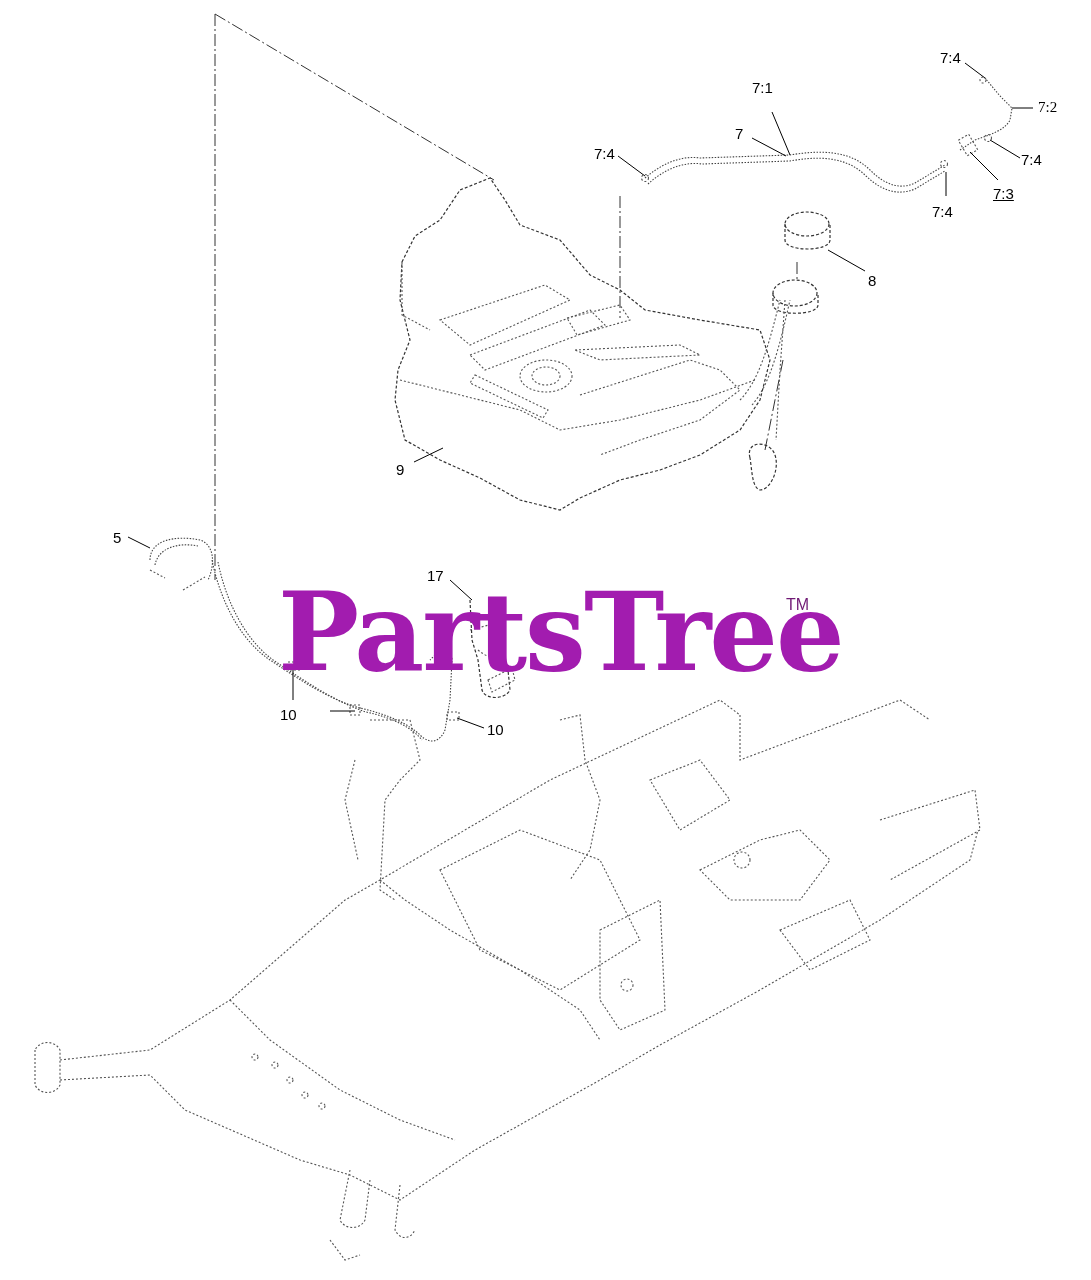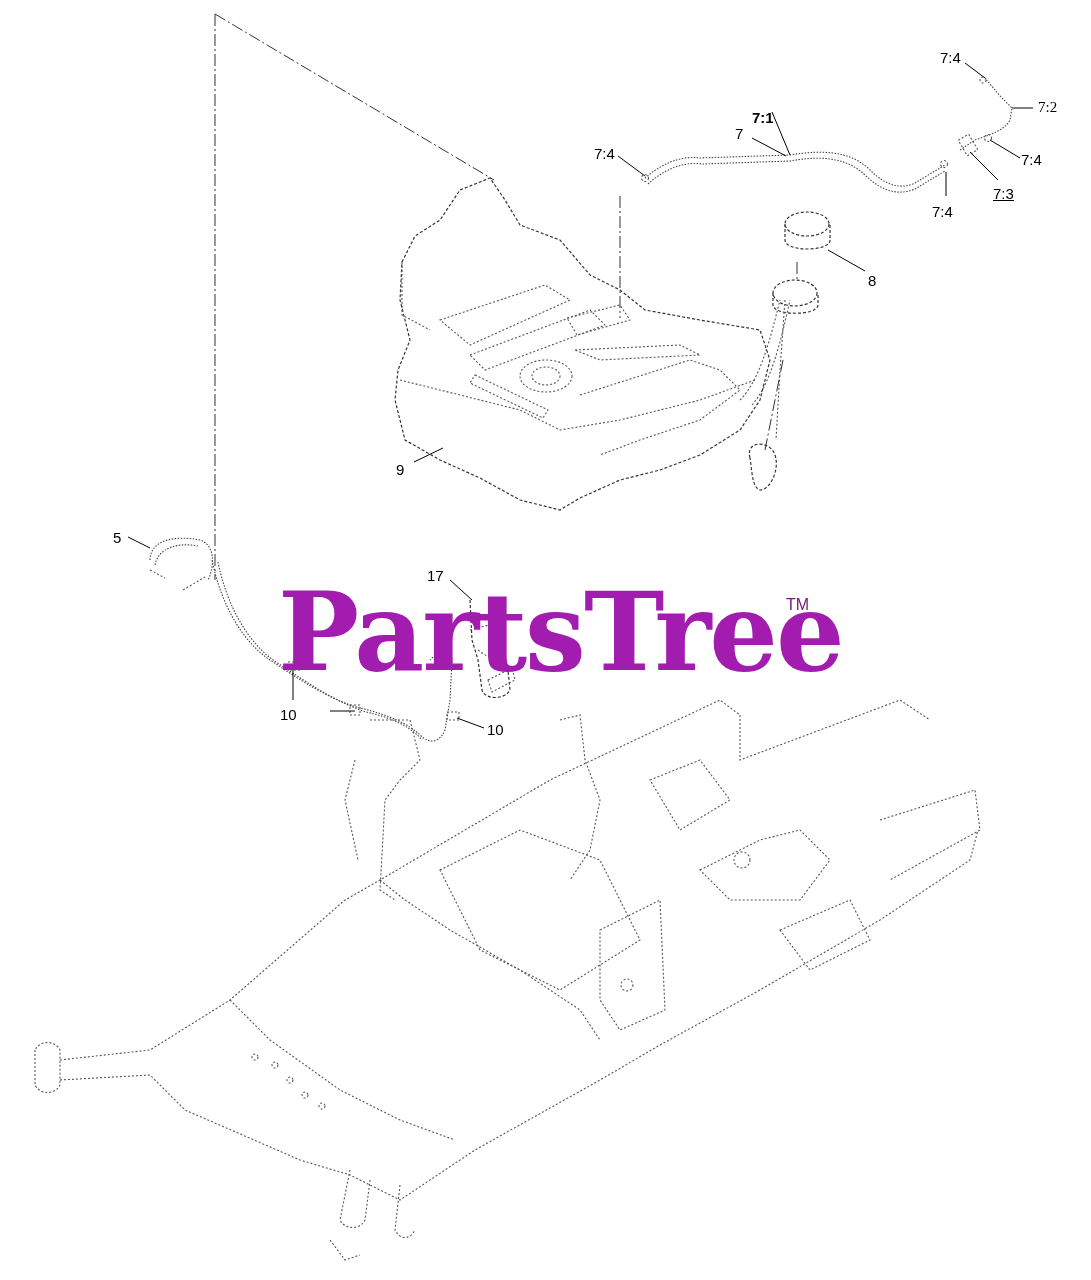--- a/index.html
+++ b/index.html
@@ -127,21 +127,21 @@
     <line class="leader" x1="293" y1="700" x2="293" y2="670"></line>
     <line class="leader" x1="484" y1="728" x2="457" y2="718"></line>
     <line class="leader" x1="330" y1="711" x2="355" y2="711"></line>
   </g>
 </svg>
 
 <div class="watermark">PartsTree</div>
 <div class="tm">TM</div>
 
 <div class="callout" style="left:940px;top:50px;">7:4</div>
-<div class="callout" style="left:752px;top:110px;font-weight:bold;">7:1</div>
+<div class="callout" style="left:752px;top:80px;">7:1</div>
 <div class="callout" style="left:1038px;top:100px;font-family:Liberation Serif, serif;">7:2</div>
 <div class="callout" style="left:735px;top:126px;">7</div>
 <div class="callout" style="left:594px;top:146px;">7:4</div>
 <div class="callout" style="left:1021px;top:152px;">7:4</div>
 <div class="callout" style="left:993px;top:186px;text-decoration:underline;">7:3</div>
 <div class="callout" style="left:932px;top:204px;">7:4</div>
 <div class="callout" style="left:868px;top:273px;">8</div>
 <div class="callout" style="left:396px;top:462px;">9</div>
 <div class="callout" style="left:113px;top:530px;">5</div>
 <div class="callout" style="left:427px;top:568px;">17</div>

